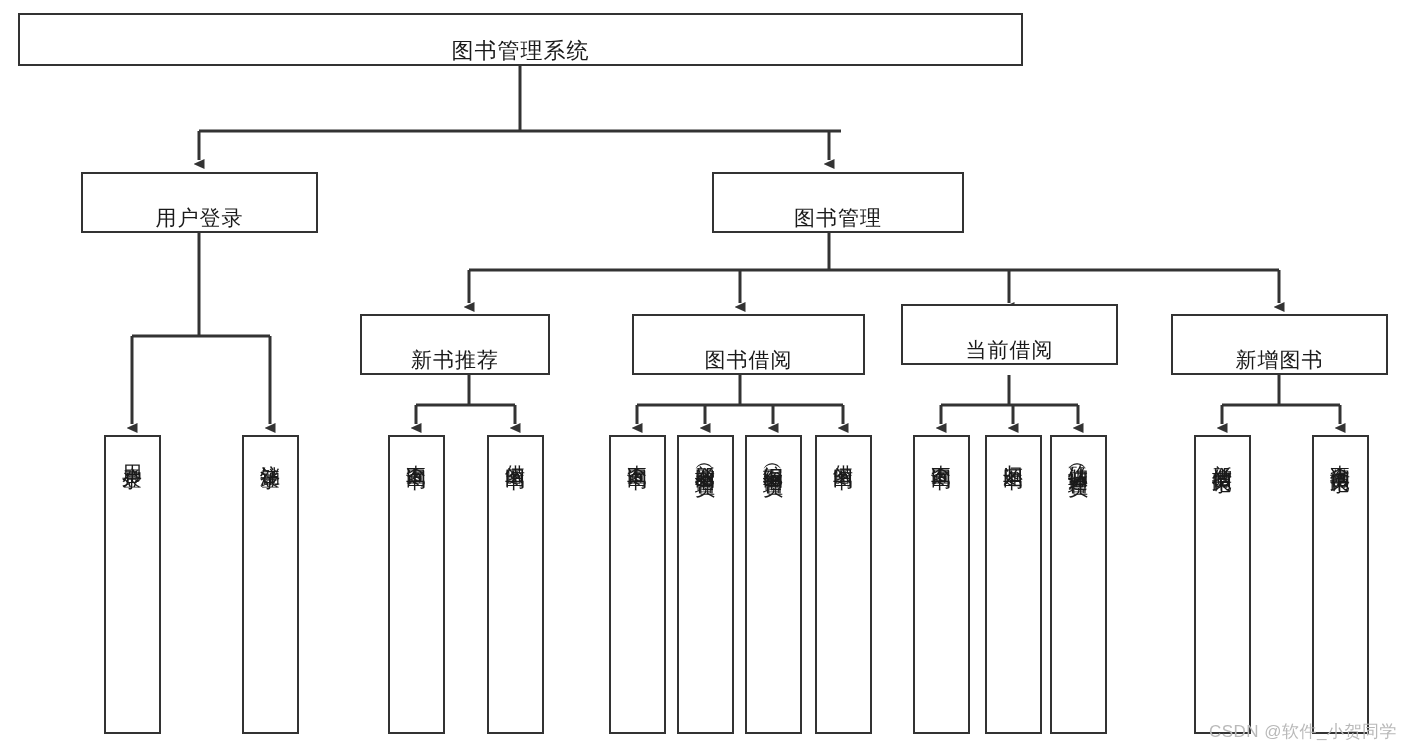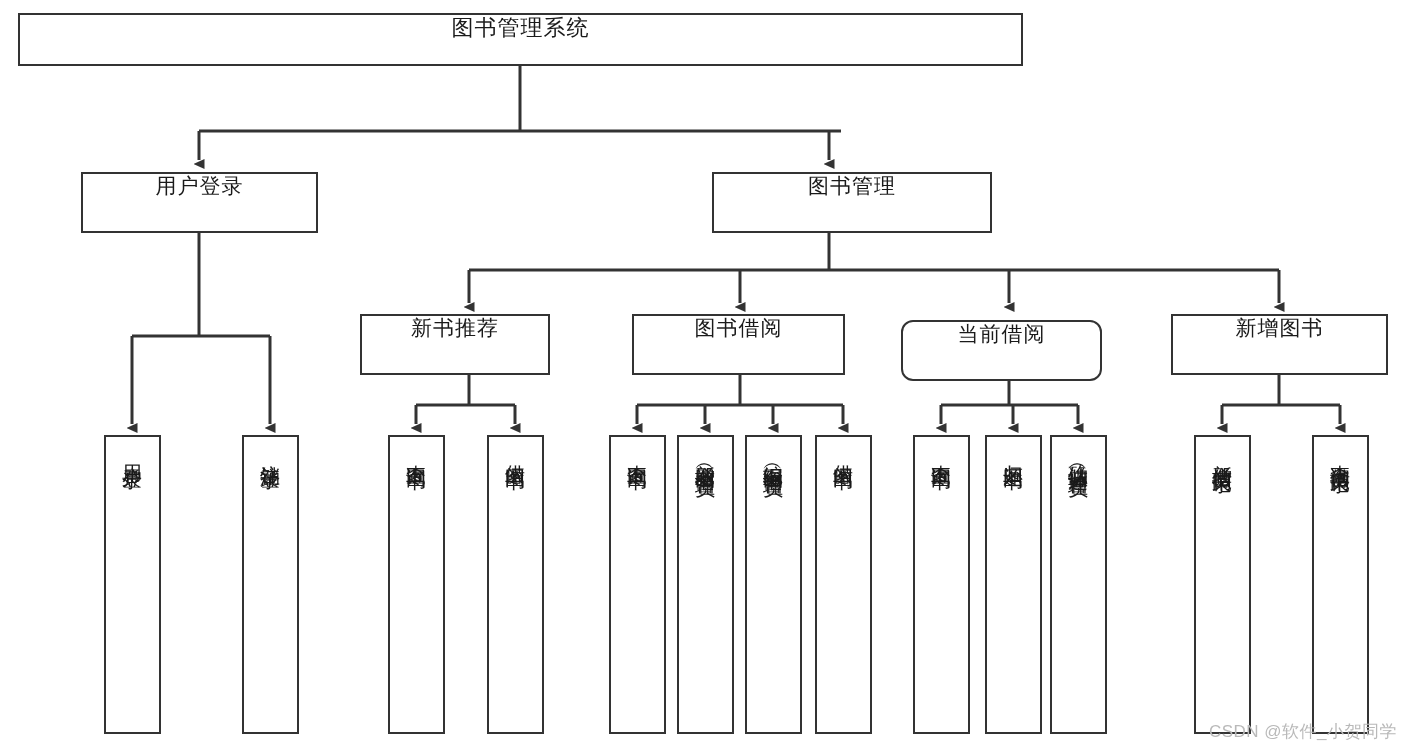--- a/index.html
+++ b/index.html
@@ -24,21 +24,21 @@
     width: 1405px;
     height: 747px;
     pointer-events: none;
   }
   .node {
     position: absolute;
     box-sizing: border-box;
     background: #ffffff;
     border: 2px solid #333333;
     display: flex;
-    align-items: flex-start;
+    align-items: flex-end;
     justify-content: center;
     color: #1a1a1a;
   }
   .node-label {
     display: block;
     text-align: center;
     line-height: 1.18;
     color: #1a1a1a;
   }
   .node.horizontal .node-label {
@@ -127,31 +127,31 @@
     </g>
   </svg>
 
   <div class="node horizontal root" style="left:18px; top:13px; width:1005px; height:53px;">
     <span class="node-label">图书管理系统</span>
   </div>
 
   <div class="node horizontal" style="left:81px; top:172px; width:237px; height:61px;">
     <span class="node-label">用户登录</span>
   </div>
-  <div class="node horizontal" style="left:712px; top:172px; width:280px; height:61px;">
+  <div class="node horizontal" style="left:712px; top:172px; width:252px; height:61px;">
     <span class="node-label">图书管理</span>
   </div>
 
   <div class="node horizontal" style="left:360px; top:314px; width:190px; height:61px;">
     <span class="node-label">新书推荐</span>
   </div>
-  <div class="node horizontal" style="left:632px; top:314px; width:213px; height:61px;">
+  <div class="node horizontal" style="left:632px; top:314px; width:233px; height:61px;">
     <span class="node-label">图书借阅</span>
   </div>
-  <div class="node horizontal" style="left:901px; top:320px; width:201px; height:61px;border-radius:12px;">
+  <div class="node horizontal" style="left:901px; top:304px; width:217px; height:61px;">
     <span class="node-label">当前借阅</span>
   </div>
   <div class="node horizontal" style="left:1171px; top:314px; width:217px; height:61px;">
     <span class="node-label">新增图书</span>
   </div>
 
   <div class="node vertical" style="left:104px; top:435px; width:57px; height:299px;">
     <span class="node-label">用户登录</span>
   </div>
   <div class="node vertical" style="left:242px; top:435px; width:57px; height:299px;">

